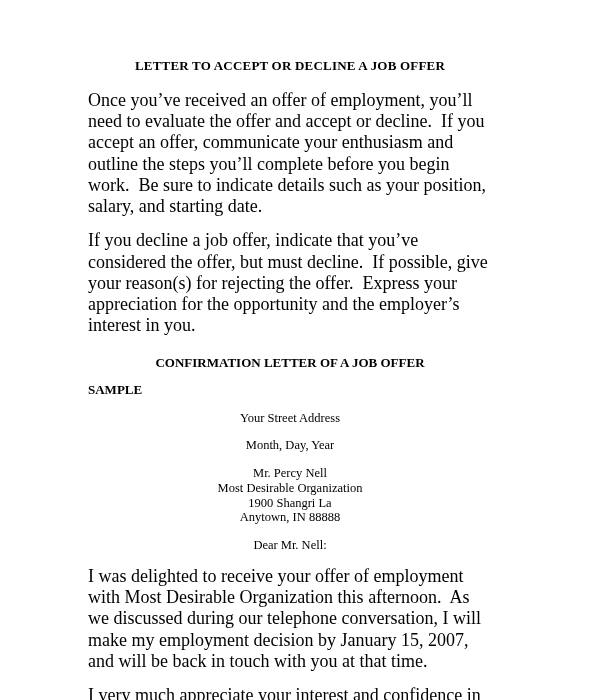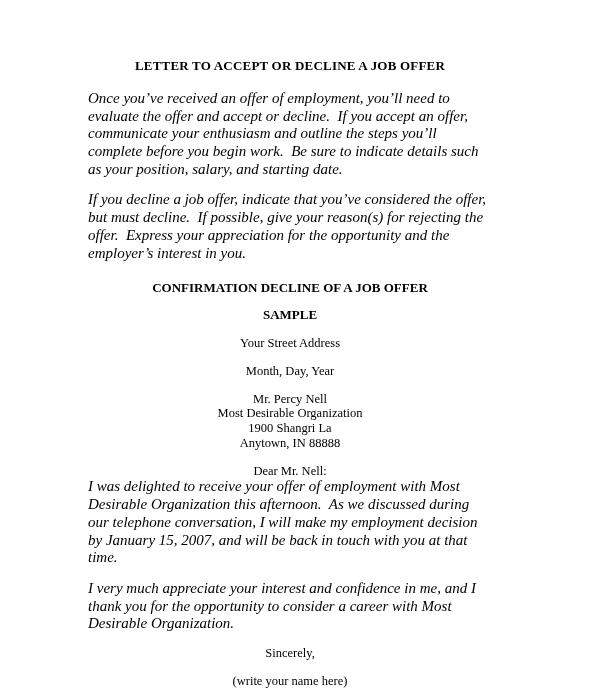--- a/index.html
+++ b/index.html
@@ -22,61 +22,60 @@
     background: #ffffff;
   }
   .doc-title {
     text-align: center;
     font-weight: bold;
     font-size: 13px;
     letter-spacing: 0.2px;
     margin: 0 0 16px 0;
   }
   .para {
-    font-size: 15px;
+    font-size: 18px;
     line-height: 1.18;
     margin: 0 0 13px 0;
     white-space: pre-wrap;
-    font-style: italic;
   }
   .section-heading {
     text-align: center;
     font-weight: bold;
     font-size: 13px;
     margin: 18px 0 0 0;
   }
   .sample-label {
-    text-align: center;
     font-weight: bold;
     font-size: 13px;
     margin: 11px 0 0 0;
   }
   .block {
     margin: 13px 0 0 0;
     text-align: center;
   }
   .line {
     font-size: 12.5px;
     line-height: 1.18;
   }
   .spacer-block {
+    margin-top: 13px;
   }
 </style>
 </head>
 <body>
 
 <div class="page">
 
   <h1 class="doc-title">LETTER TO ACCEPT OR DECLINE A JOB OFFER</h1>
 
   <p class="para">Once you’ve received an offer of employment, you’ll need to evaluate the offer and accept or decline.  If you accept an offer, communicate your enthusiasm and outline the steps you’ll complete before you begin work.  Be sure to indicate details such as your position, salary, and starting date.</p>
 
   <p class="para">If you decline a job offer, indicate that you’ve considered the offer, but must decline.  If possible, give your reason(s) for rejecting the offer.  Express your appreciation for the opportunity and the employer’s interest in you.</p>
 
-  <div class="section-heading">CONFIRMATION DECLINE OF A JOB OFFER</div>
+  <div class="section-heading">CONFIRMATION LETTER OF A JOB OFFER</div>
 
   <div class="sample-label">SAMPLE</div>
 
   <div class="block">
     <div class="line">Your Street Address</div>
   </div>
 
   <div class="block">
     <div class="line">Month, Day, Year</div>
   </div>

